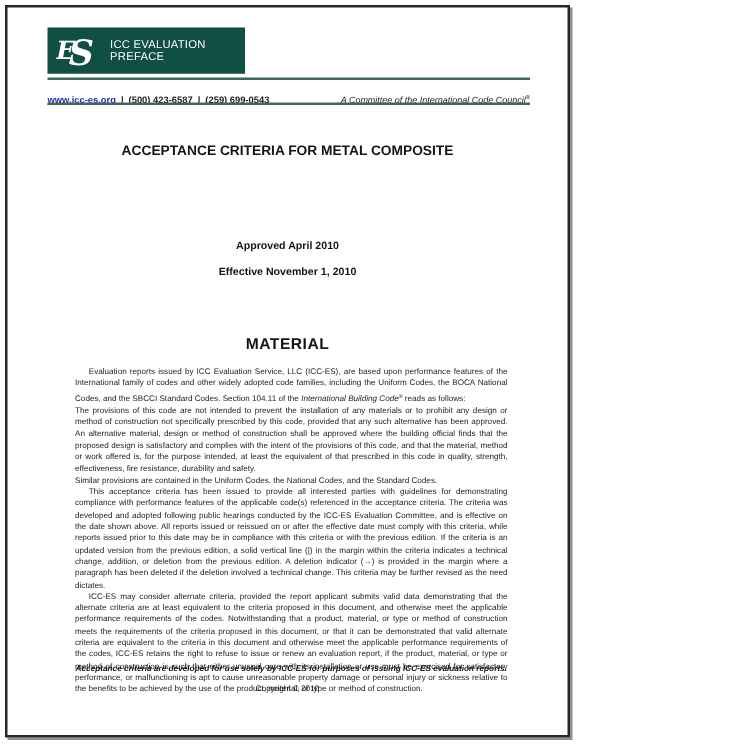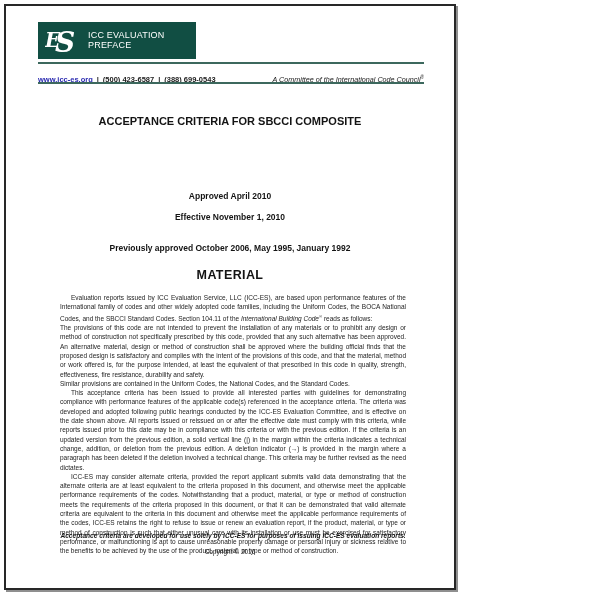--- a/index.html
+++ b/index.html
@@ -86,33 +86,32 @@
     </div>
   </div>
 
   <div class="rule rule-top"></div>
 
   <div class="contact">
     <span class="link">www.icc-es.org</span>
     <span class="sep">|</span>
     <span>(500) 423-6587</span>
     <span class="sep">|</span>
-    <span>(388) 699-0543</span>
+    <span>(259) 699-0543</span>
     <span class="subsidiary"><span>A Committee of the International Code Council</span><sup>®</sup></span>
   </div>
 
   <div class="rule rule-bottom"></div>
 
   <div class="center-line title">
-    <div>ACCEPTANCE CRITERIA FOR SBCCI COMPOSITE</div>
+    <div>ACCEPTANCE CRITERIA FOR METAL COMPOSITE</div>
   </div>
 
   <div class="center-line approved">Approved April 2010</div>
   <div class="center-line effective">Effective November 1, 2010</div>
-  <div class="center-line previously">Previously approved October 2006, May 1995, January 1992</div>
   <div class="center-line preface">MATERIAL</div>
 
   <div class="body-text">
     <p class="p-indent"><span>Evaluation reports issued by ICC Evaluation Service, LLC (ICC-ES), are based upon performance features of the International family of codes and other widely adopted code families, including the Uniform Codes, the BOCA National Codes, and the SBCCI Standard Codes. Section 104.11 of the </span><span class="italic">International Building Code</span><sup>®</sup><span> reads as follows:</span></p>
 
     <p class="bq">The provisions of this code are not intended to prevent the installation of any materials or to prohibit any design or method of construction not specifically prescribed by this code, provided that any such alternative has been approved. An alternative material, design or method of construction shall be approved where the building official finds that the proposed design is satisfactory and complies with the intent of the provisions of this code, and that the material, method or work offered is, for the purpose intended, at least the equivalent of that prescribed in this code in quality, strength, effectiveness, fire resistance, durability and safety.</p>
 
     <p class="p2">Similar provisions are contained in the Uniform Codes, the National Codes, and the Standard Codes.</p>
 
     <p class="p3 p-indent">This acceptance criteria has been issued to provide all interested parties with guidelines for demonstrating compliance with performance features of the applicable code(s) referenced in the acceptance criteria. The criteria was developed and adopted following public hearings conducted by the ICC-ES Evaluation Committee, and is effective on the date shown above. All reports issued or reissued on or after the effective date must comply with this criteria, while reports issued prior to this date may be in compliance with this criteria or with the previous edition. If the criteria is an updated version from the previous edition, a solid vertical line (|) in the margin within the criteria indicates a technical change, addition, or deletion from the previous edition. A deletion indicator (→) is provided in the margin where a paragraph has been deleted if the deletion involved a technical change. This criteria may be further revised as the need dictates.</p>

